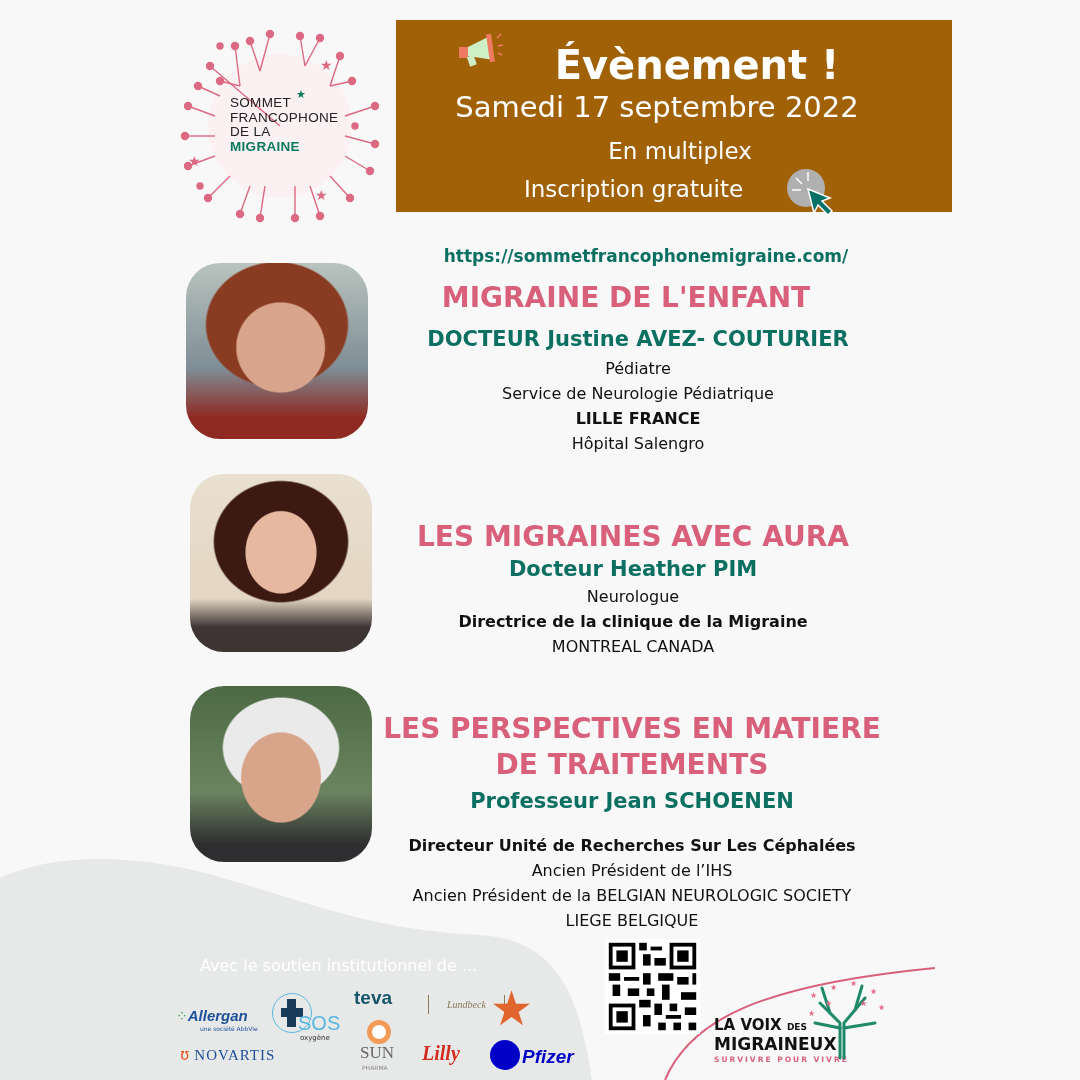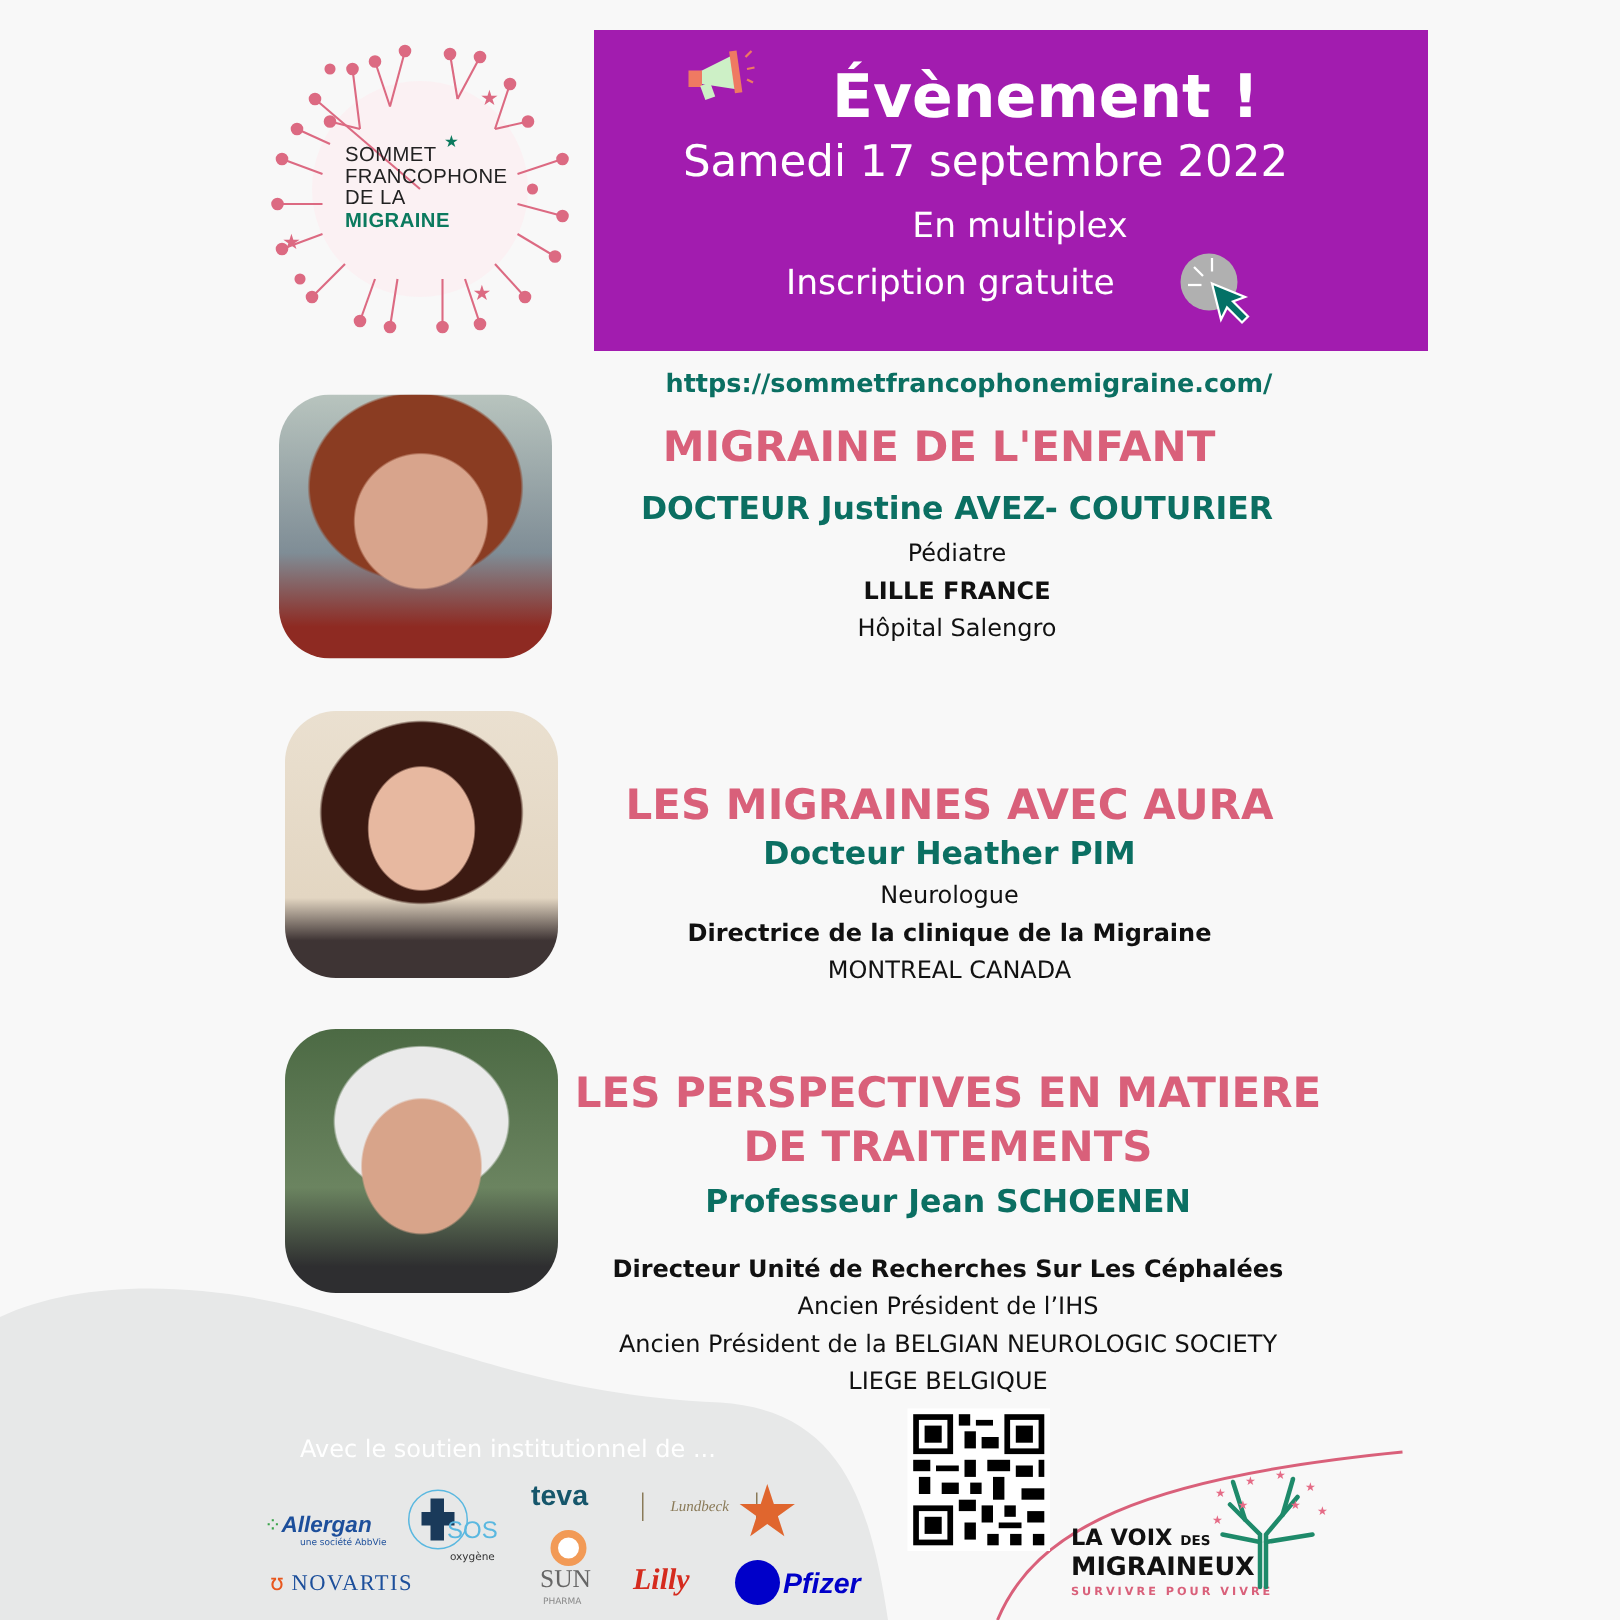--- a/index.html
+++ b/index.html
@@ -7,21 +7,21 @@
   body { background: #f8f8f8; font-family: "DejaVu Sans", sans-serif; position: relative; color: #111; }
   .abs { position: absolute; }
   .blob { left: 0; top: 0; width: 1080px; height: 1080px; }
 
   
   .logo { left: 180px; top: 26px; width: 200px; height: 200px; }
   .logo-text { position: absolute; left: 50px; top: 70px; font-family: "Liberation Sans", sans-serif; font-size: 13.5px; line-height: 14.5px; color: #222; letter-spacing: 0.3px; }
   .logo-text .mig { color: #0b7a5e; font-weight: bold; }
 
   
-  .banner { left: 396px; top: 20px; width: 556px; height: 214px; background: #a21caf; color: #fff; text-decoration: underline; }
+  .banner { left: 396px; top: 20px; width: 556px; height: 192px; background: #a16207; color: #fff; text-decoration: underline; }
   .banner .title { position: absolute; left: 0; width: 100%; top: 22px; text-align: center; font-size: 40px; font-weight: bold; padding-left: 46px; }
   .banner .date { position: absolute; left: 0; width: 100%; top: 70px; text-align: center; font-size: 29px; padding-right: 34px; }
   .banner .mplex { position: absolute; left: 0; width: 100%; top: 118px; text-align: center; font-size: 23px; padding-left: 12px; }
   .banner .insc { position: absolute; left: 128px; top: 156px; font-size: 23px; }
   .megaphone { position: absolute; left: 58px; top: 10px; width: 50px; height: 40px; }
   .cursor-icon { position: absolute; left: 390px; top: 148px; width: 58px; height: 52px; }
 
   .url { left: 396px; width: 500px; top: 246px; text-align: center; color: #0b6f62; font-size: 17px; font-weight: bold; }
 
   .photo { border-radius: 34px; overflow: hidden; }
@@ -141,20 +141,21 @@
 <div class="abs photo p1"></div>
 <div class="abs photo p2"></div>
 <div class="abs photo p3"></div>
 
 <div class="abs talk" style="top:280px; left:376px;">
   <div class="t-pink">MIGRAINE DE L'ENFANT</div>
 </div>
 <div class="abs talk" style="top:325px; left:388px;">
   <div class="t-teal" style="margin-bottom:3px">DOCTEUR Justine AVEZ- COUTURIER</div>
   <div class="t-line">Pédiatre</div>
+  <div class="t-line">Service de Neurologie Pédiatrique</div>
   <div class="t-line b">LILLE FRANCE</div>
   <div class="t-line">Hôpital Salengro</div>
 </div>
 
 <div class="abs talk" style="top:519px; left:383px;">
   <div class="t-pink">LES MIGRAINES AVEC AURA</div>
   <div class="t-teal" style="margin-bottom:1px">Docteur Heather PIM</div>
   <div class="t-line">Neurologue</div>
   <div class="t-line b">Directrice de la clinique de la Migraine</div>
   <div class="t-line">MONTREAL CANADA</div>
@@ -177,21 +178,21 @@
   <div style="font-size:6px; color:#1d4f9b; margin-left:24px;">une société AbbVie</div>
 </div>
 <div class="abs" style="left:180px; top:1045px;">
   <span style="color:#e8571e; font-size:15px;">ʊ</span>
   <span style="font-family:'Liberation Serif',serif; color:#1d4f9b; font-size:15px; letter-spacing:1px;">NOVARTIS</span>
 </div>
 <div class="abs" style="left:272px; top:993px; width:40px; height:40px; border:1.5px solid #5ab8e0; border-radius:50%;">
   <div style="position:absolute; left:8px; top:14px; width:22px; height:9px; background:#1a3a5a;"></div>
   <div style="position:absolute; left:14px; top:5px; width:9px; height:28px; background:#1a3a5a;"></div>
 </div>
-<div class="abs" style="left:298px; top:1012px; color:#5ab8e0; font-family:'Liberation Sans',sans-serif; font-size:16px;">SOS</div>
+<div class="abs" style="left:298px; top:1012px; color:#5ab8e0; font-family:'Liberation Sans',sans-serif; font-size:20px;">SOS</div>
 <div class="abs" style="left:300px; top:1034px; color:#333; font-size:7px;">oxygène</div>
 <div class="abs sponsor" style="left:354px; top:987px; color:#16566b; font-size:19px;">teva</div>
 <div class="abs" style="left:367px; top:1020px; width:24px; height:24px; border-radius:50%; border:5px solid #f29a56; background:#fff;"></div>
 <div class="abs" style="left:360px; top:1044px; font-family:'Liberation Serif',serif; color:#666; font-size:17px; line-height:17px;">SUN</div>
 <div class="abs" style="left:362px; top:1064px; color:#888; font-size:6px;">PHARMA</div>
 <div class="abs" style="left:428px; top:995px; font-family:'Liberation Serif',serif; font-style:italic; color:#8a7a58; font-size:10px; border-left:1px solid #8a7a58; border-right:1px solid #8a7a58; padding:4px 18px;text-align:center;">Lundbeck</div>
 <div class="abs" style="left:490px; top:984px; color:#e0662e; font-size:48px; line-height:48px;">★</div>
 <div class="abs" style="left:422px; top:1042px; font-family:'Liberation Serif',serif; font-style:italic; font-weight:bold; color:#d52b1e; font-size:20px;">Lilly</div>
 <div class="abs" style="left:490px; top:1040px; width:30px; height:30px; background:#0000c9; border-radius:50%;"></div>
 <div class="abs sponsor" style="left:522px; top:1046px; color:#0000c9; font-size:19px; font-style:italic;">Pfizer</div>

